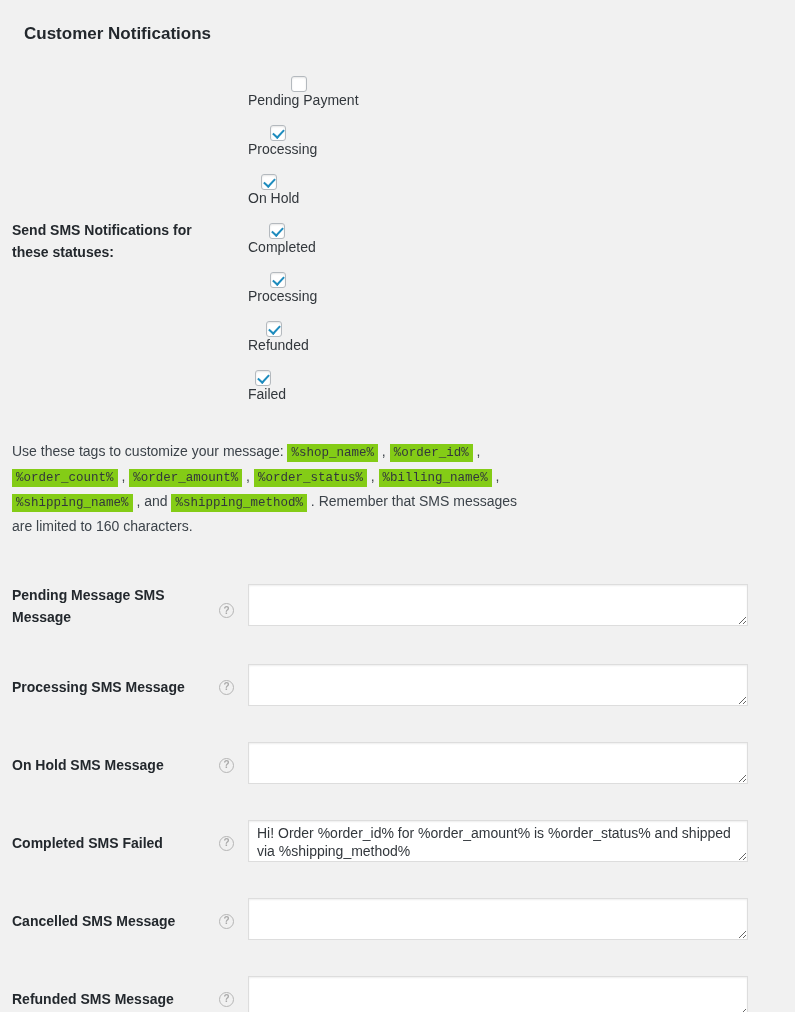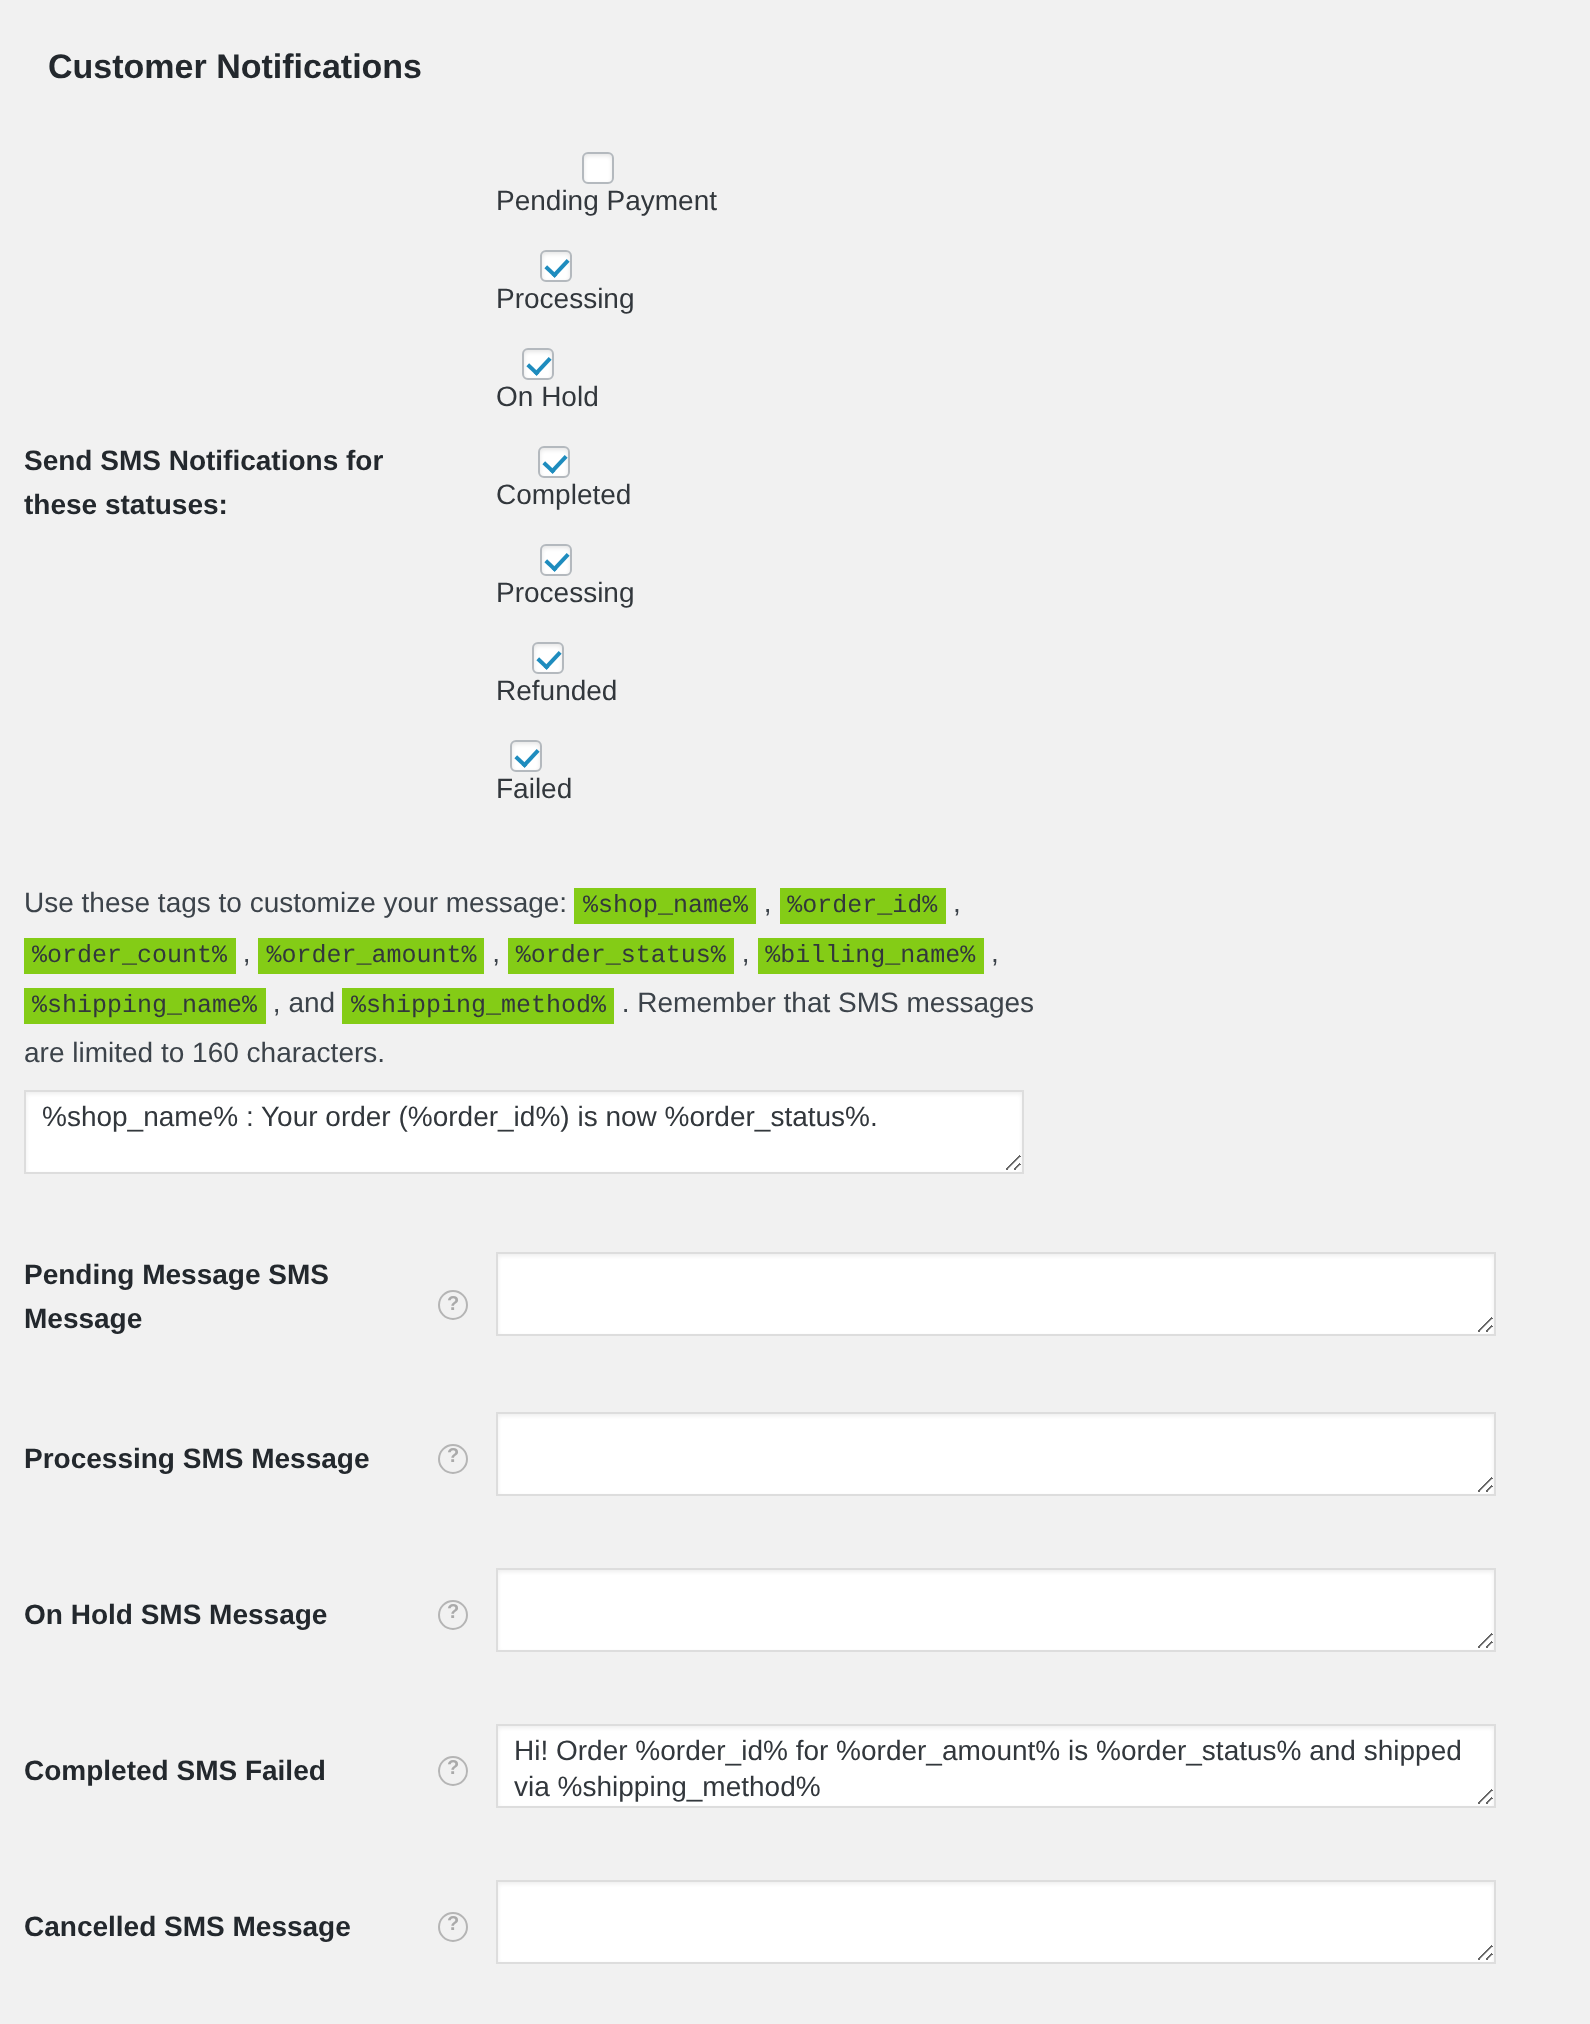--- a/index.html
+++ b/index.html
@@ -172,21 +172,20 @@
         <label class="checkbox-option">
           <input type="checkbox" class="wp-checkbox" checked="" style="">
           <span class="checkbox-label-text">Failed</span>
         </label>
       </div>
     </div>
 
     <div class="form-row">
       <div class="field-cell">
         <p class="description">Use these tags to customize your message: <code>%shop_name%</code> , <code>%order_id%</code> , <code>%order_count%</code> , <code>%order_amount%</code> , <code>%order_status%</code> , <code>%billing_name%</code> , <code>%shipping_name%</code> , and <code>%shipping_method%</code> . Remember that SMS messages are limited to 160 characters.</p>
-        <textarea class="sms-textarea" style="">%shop_name% : Your order (%order_id%) is now %order_status%.</textarea>
       </div>
     </div>
 
     <div class="form-row label-two-line">
       <div class="label-cell">
         <span class="label-text">Pending Message SMS Message</span>
         <span class="help-icon">?</span>
       </div>
       <div class="field-cell">
         <textarea class="sms-textarea" style=""></textarea>

